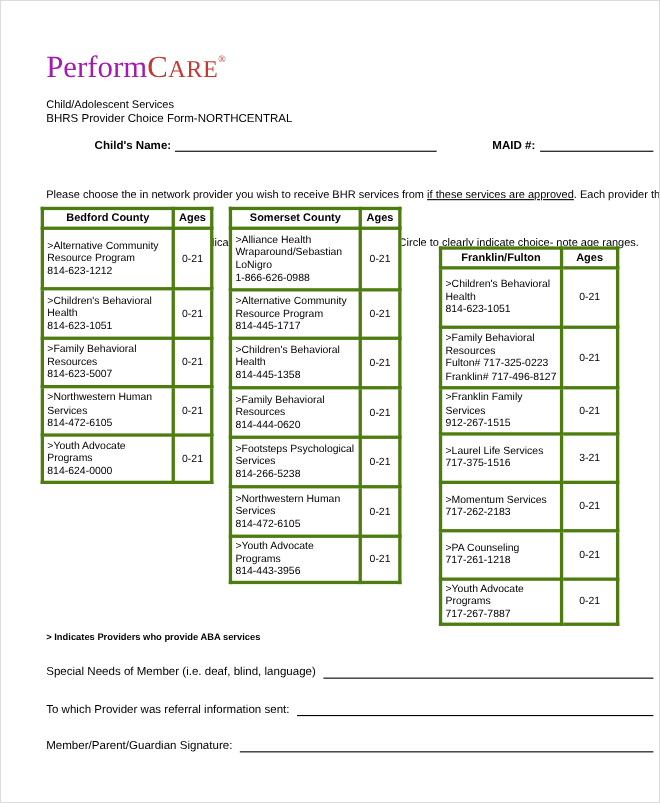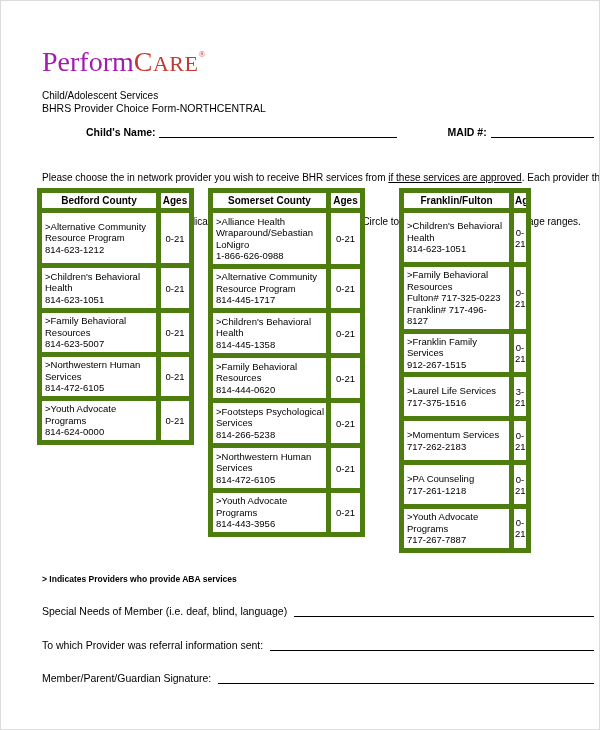--- a/index.html
+++ b/index.html
@@ -30,29 +30,29 @@
   .uline { border-bottom:1px solid #000; height:11px; display:inline-block; }
   .w240 { width:238px; margin-left:3px; margin-right:7px; }
   .grow { flex:1; margin-left:4px; }
 
   
   .para { left:42px; top:142px; width:557px; font-size:10px; line-height:14.5px; white-space:pre; overflow:hidden; }
   .ul-text { text-decoration:underline; }
 
   
   table.county { position:absolute; top:188px; border-collapse:collapse; table-layout:fixed; font-size:9.5px; background:#fff; }
-  table.county th, table.county td { border:5px solid #4d7c0f; overflow:hidden; }
+  table.county th, table.county td { border:3px solid #4d7c0f; overflow:hidden; }
   table.county th { font-size:10px; font-weight:bold; text-align:center; padding:2px 1px; }
   td.prov { vertical-align:middle; padding:2px 2px 2px 3px; line-height:11.5px; }
   td.prov .pphone { white-space:pre-line; }
   td.age { text-align:center; vertical-align:middle; font-size:9.5px; padding:0 1px; }
 
   #tbl-bedford  { left:37px;  width:157px; }
   #tbl-somerset { left:208px; width:157px; }
-  #tbl-franklin { left:399px; width:132px; }
+  #tbl-franklin { left:399px; width:164px;margin-top:36px; }
 
   
   .aba { left:42px; top:574px; font-size:8.5px; font-weight:bold; }
   .frow { left:42px; right:6px; height:15px; display:flex; align-items:flex-end; font-size:10.5px; }
   .f1 { top:602px; } .f2 { top:636px; } .f3 { top:669px; }
   .frow span.lbl { white-space:pre; }
 </style>
 </head>
 <body>
 

